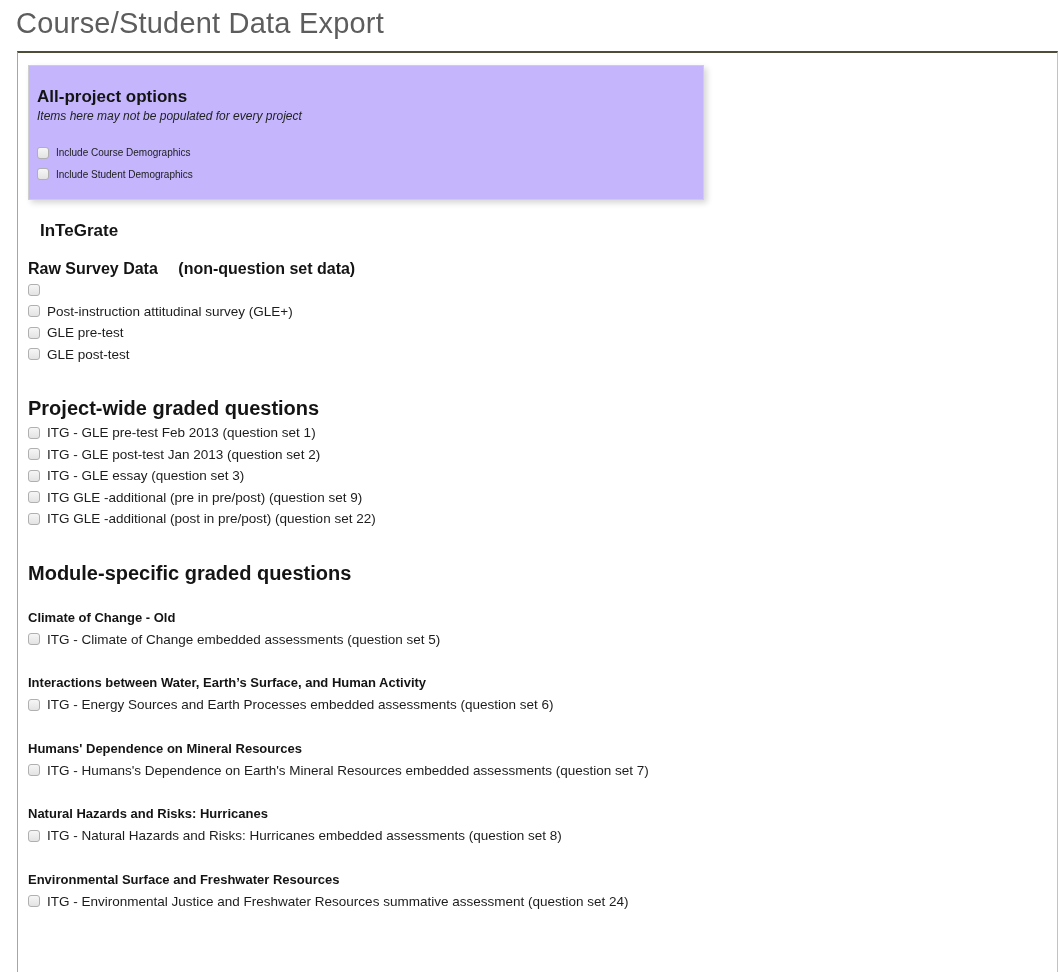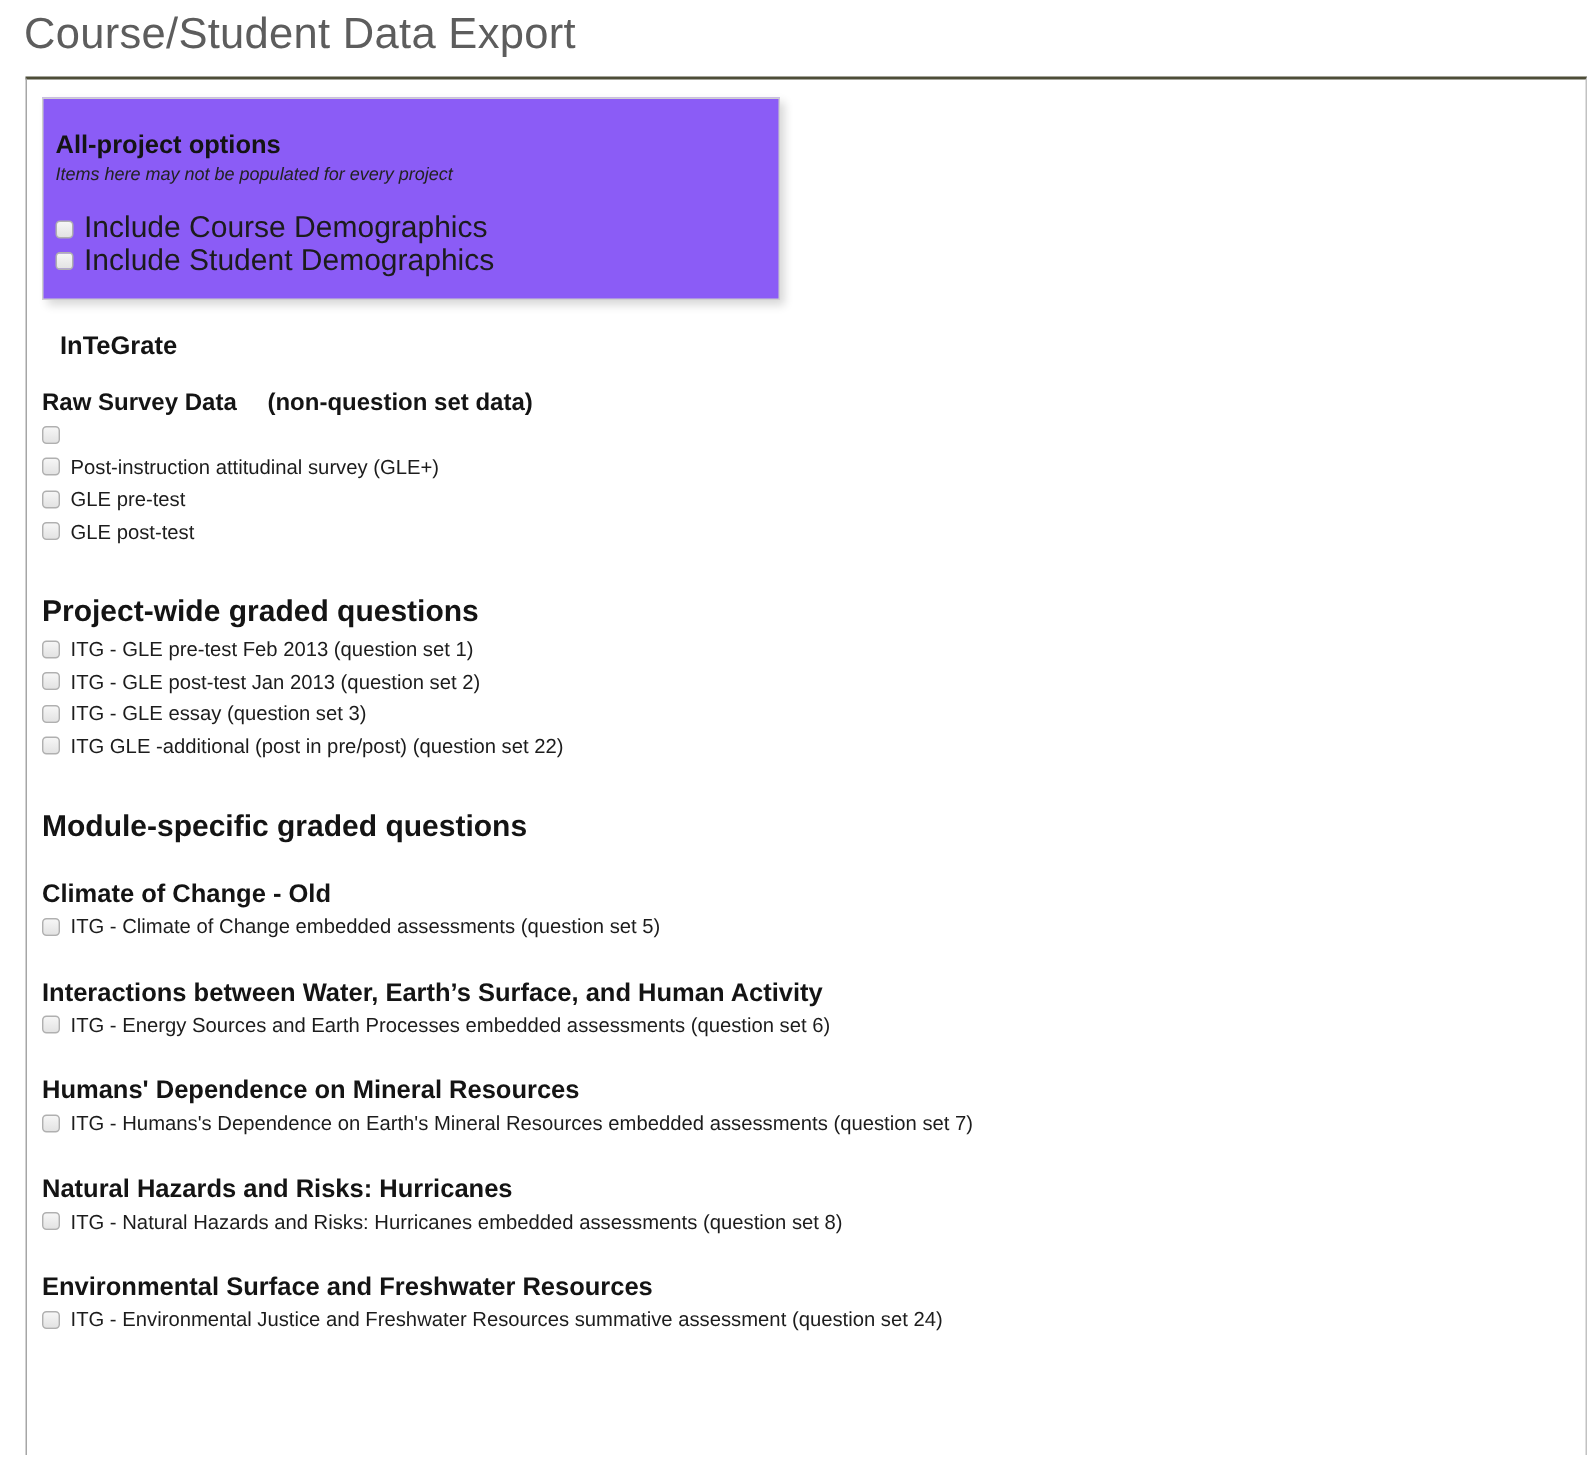--- a/index.html
+++ b/index.html
@@ -26,22 +26,22 @@
     margin-right: 0;
     border-top: 2px solid #4d4d38;
     border-left: 1px solid #a6a6a6;
     border-right: 1px solid #c2c2c2;
     padding: 12px 20px 60px 10px;
     min-height: 919px;
     background: #ffffff;
   }
   
   .options-panel {
-    width: 492px;
-    background: #8b5cf6;
+    width: 676px;
+    background: #c4b5fd;
     border: 1px solid #cfcfcf;
     box-shadow: 3px 3px 6px rgba(0,0,0,0.16);
     padding: 21px 10px 14px 8px;
   }
   .options-panel-heading {
     font-size: 17px;
     font-weight: 700;
     color: #141414;
     line-height: 20px;
   }
@@ -67,21 +67,21 @@
     border-radius: 3px;
     background: linear-gradient(#f6f6f6, #e3e3e3);
     margin-right: 7px;
     display: inline-block;
   }
   .cb-label {
     font-size: 13.5px;
     color: #1c1c1c;
     white-space: nowrap;
   }
-  .options-panel .cb-label { font-size: 20px; text-align: center; }
+  .options-panel .cb-label { font-size: 10px; text-align: center; }
   
   .project-heading {
     font-size: 17px;
     font-weight: 700;
     color: #141414;
     margin: 21px 0 0 12px;
   }
   .group-heading {
     margin: 19px 0 1px 0;
   }
@@ -99,21 +99,21 @@
   .section-heading {
     font-size: 20px;
     font-weight: 700;
     color: #141414;
     margin: 32px 0 0 0;
   }
   #project-wide-list { margin-top: 2px; }
   
   .module-block { margin-top: 24px; }
   .module-name {
-    font-size: 17px;
+    font-size: 13px;
     font-weight: 700;
     color: #141414;
     line-height: 17px;
     margin-bottom: 3px;
   }
 </style>
 </head>
 <body>
 
 <h1 class="page-title">Course/Student Data Export</h1>
@@ -168,20 +168,24 @@
       <div class="cb-row">
         <span class="checkbox"></span>
         <span class="cb-label">ITG - GLE post-test Jan 2013 (question set 2)</span>
       </div>
       <div class="cb-row">
         <span class="checkbox"></span>
         <span class="cb-label">ITG - GLE essay (question set 3)</span>
       </div>
       <div class="cb-row">
         <span class="checkbox"></span>
+        <span class="cb-label">ITG GLE -additional (pre in pre/post) (question set 9)</span>
+      </div>
+      <div class="cb-row">
+        <span class="checkbox"></span>
         <span class="cb-label">ITG GLE -additional (post in pre/post) (question set 22)</span>
       </div>
     </div>
 
   <div class="section-heading">Module-specific graded questions</div>
   <div>
       <div class="module-block">
         <div class="module-name">Climate of Change - Old</div>
         <div class="cb-list">
           <div class="cb-row">

